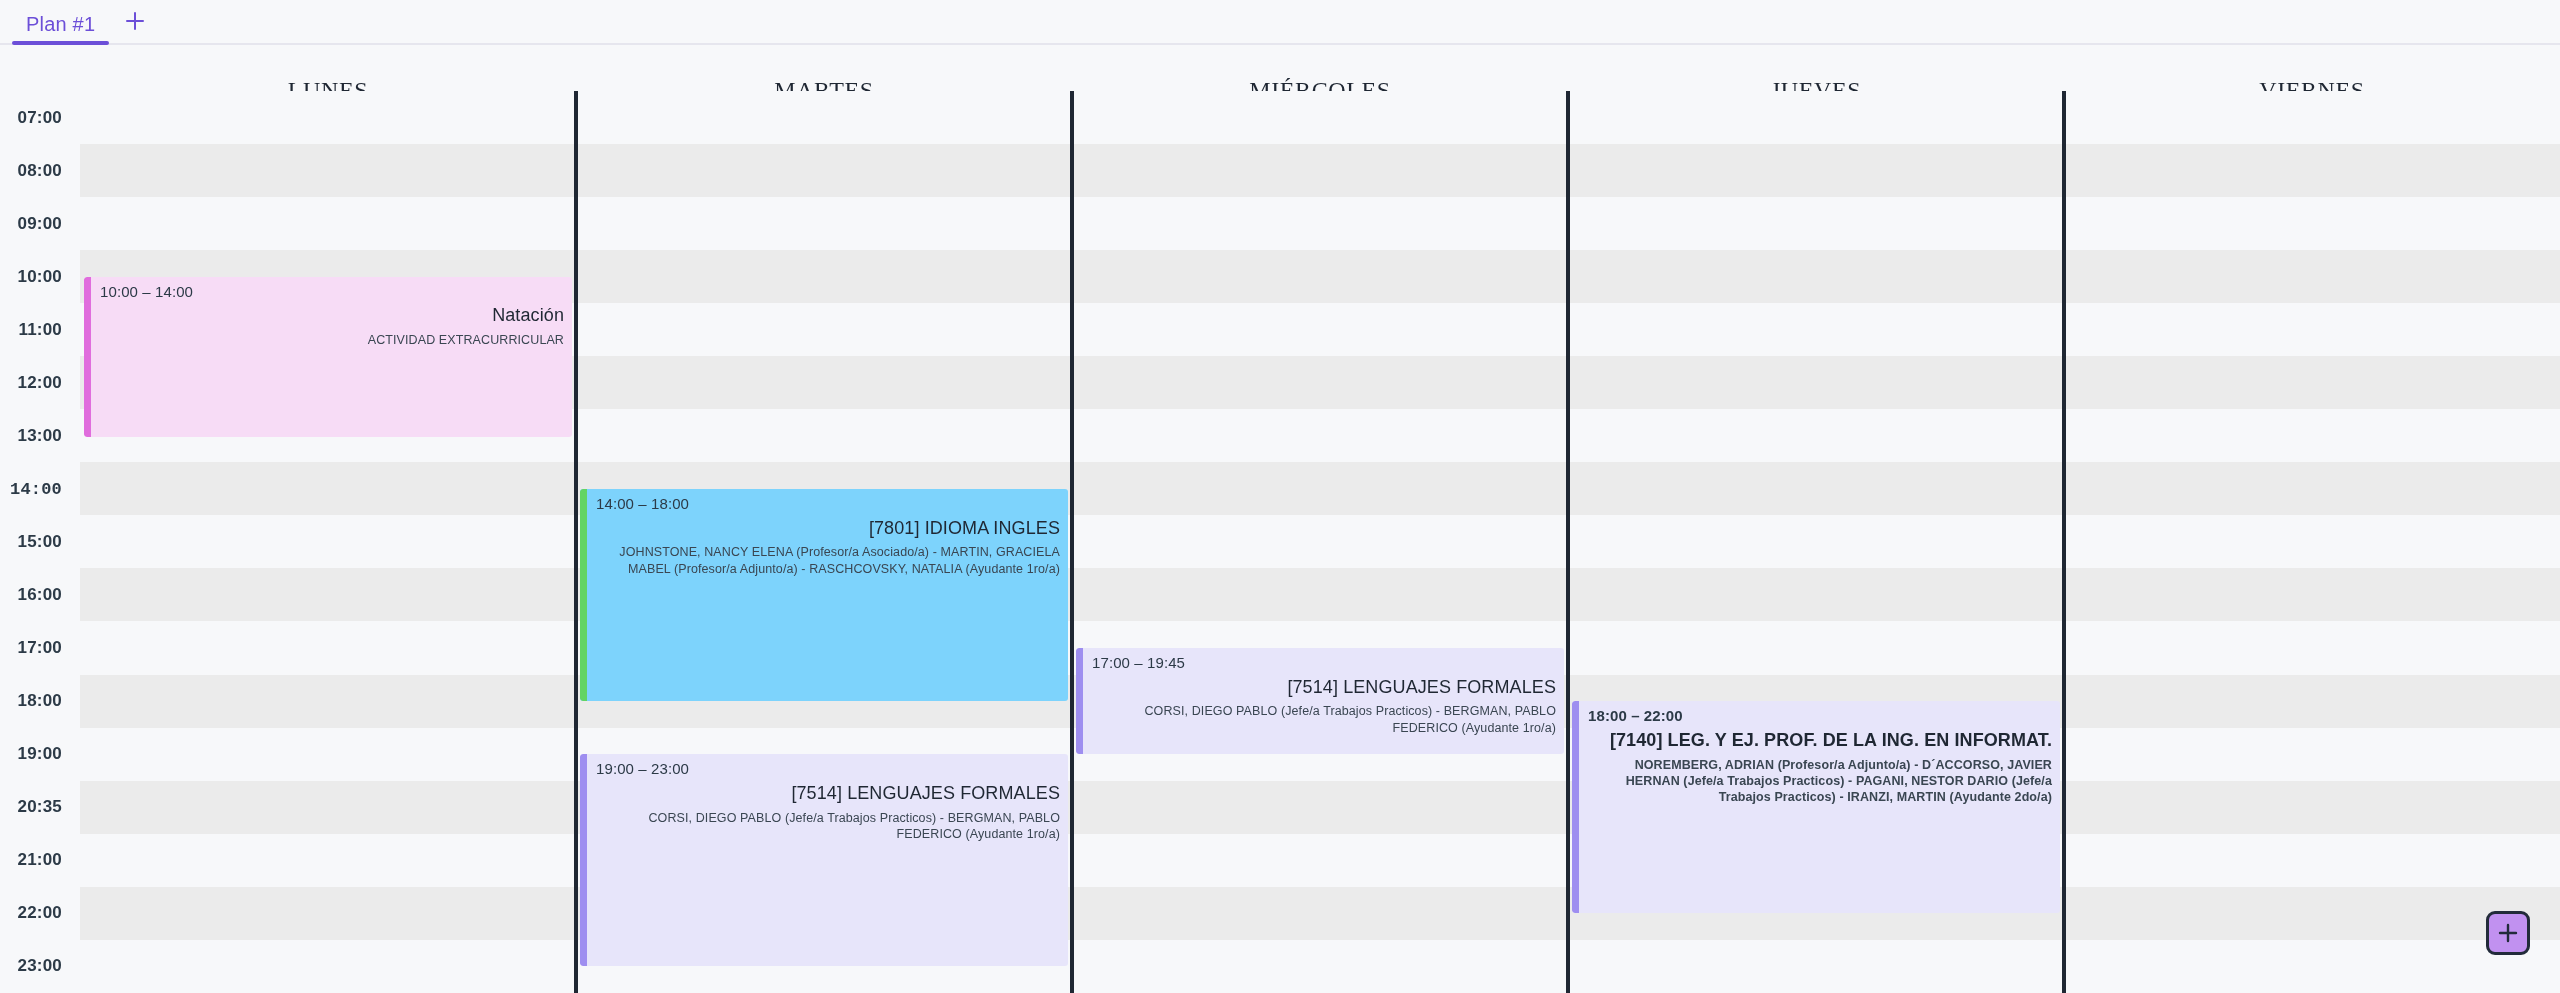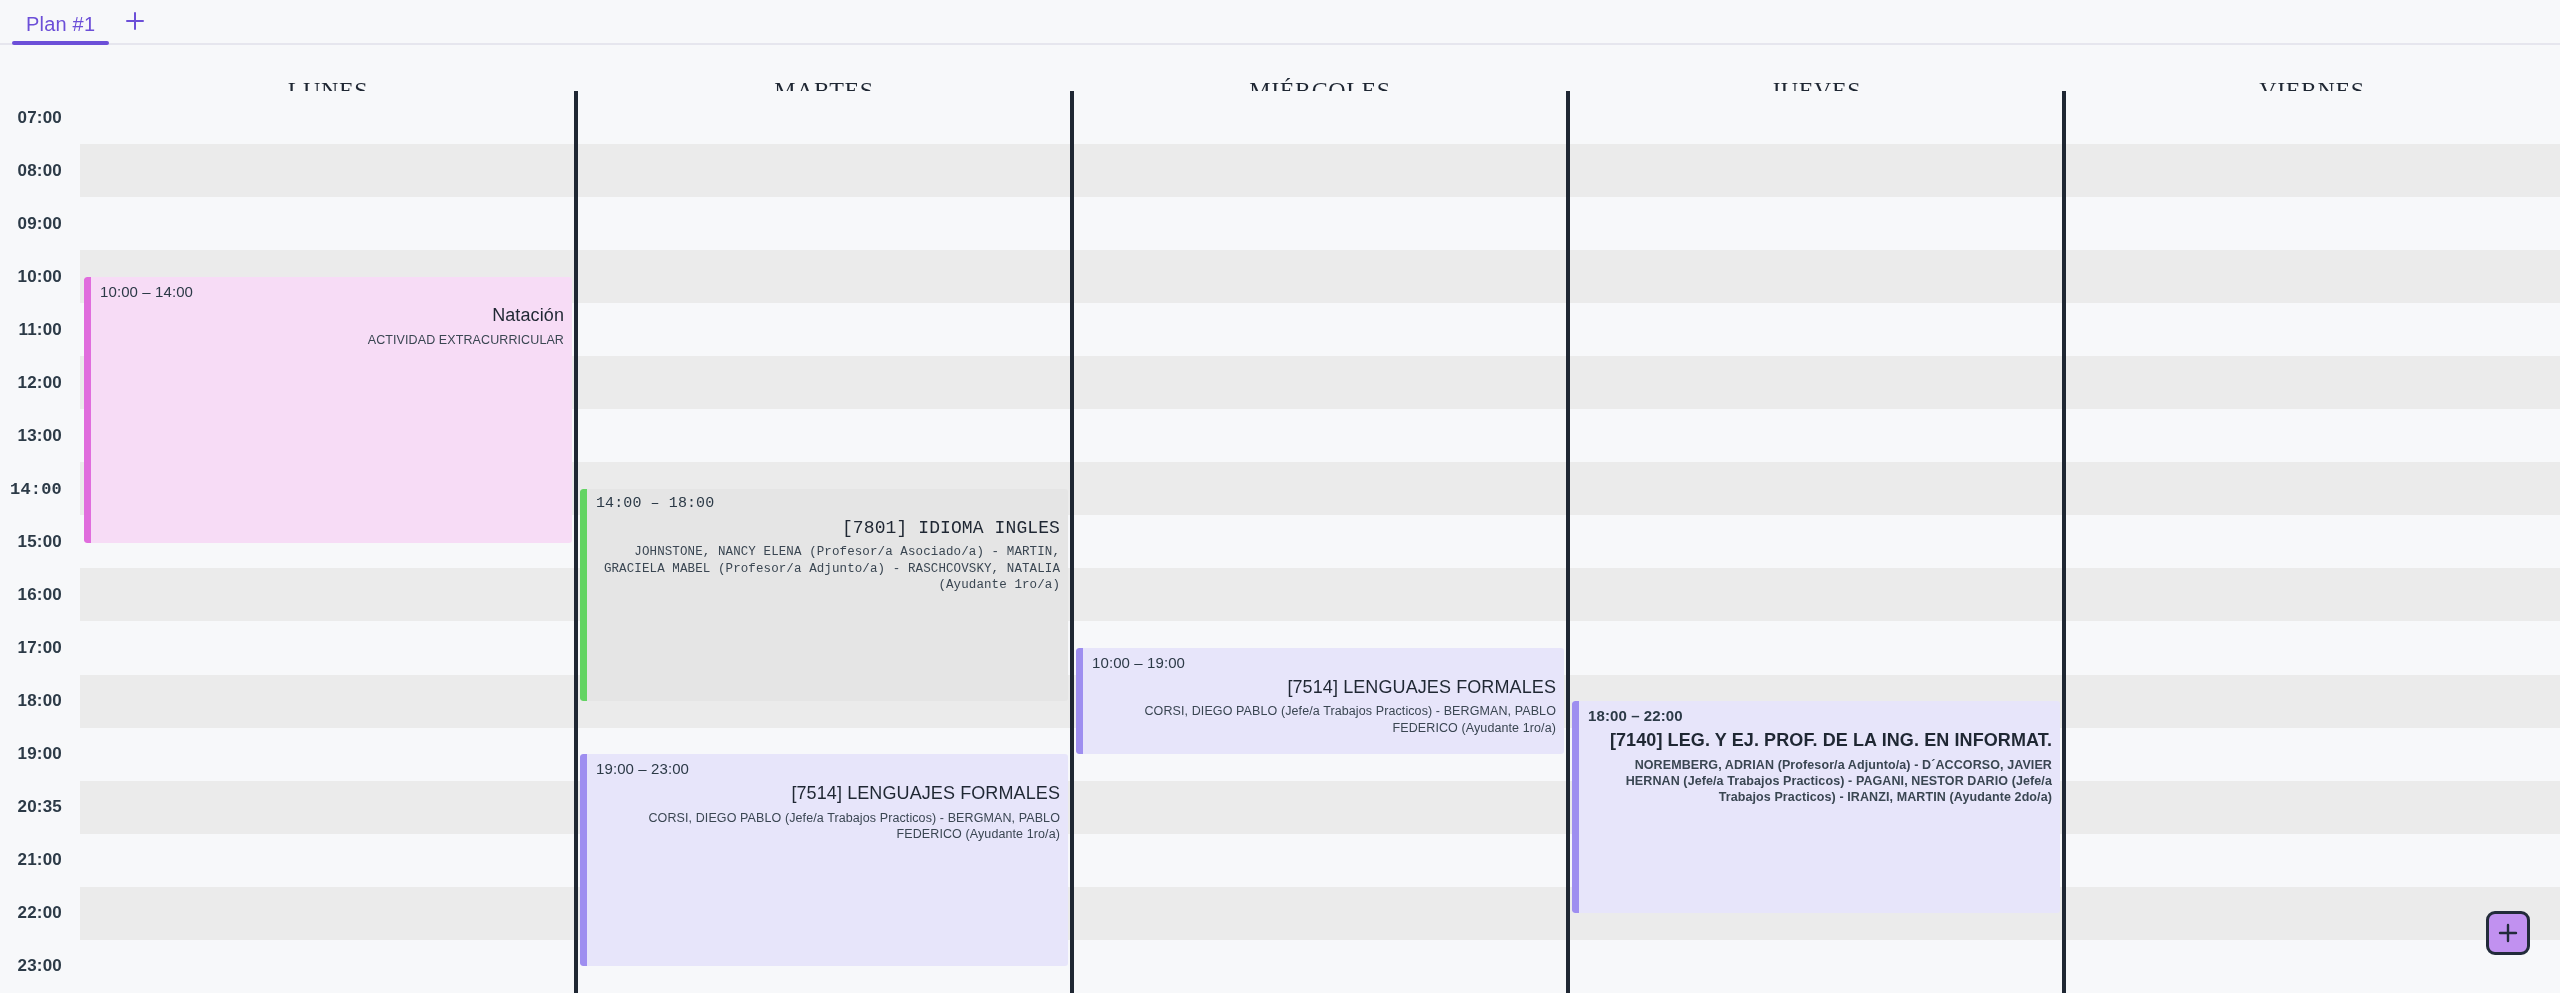--- a/index.html
+++ b/index.html
@@ -279,52 +279,52 @@
       <div class="timelabel" style="top: 610.176px;">18:00</div>
       <div class="timelabel" style="top: 663.235px;">19:00</div>
       <div class="timelabel" style="top: 716.294px;">20:35</div>
       <div class="timelabel" style="top: 769.353px;">21:00</div>
       <div class="timelabel" style="top: 822.412px;">22:00</div>
       <div class="timelabel" style="top: 875.471px;">23:00</div>
     </div>
 
   <div class="events">
     <div class="daycol" id="col-0">
-        <div class="event" style="top: 185.706px; height: 266px; background: rgb(247, 220, 246);">
+        <div class="event" style="top: 185.706px; height: 160px; background: rgb(247, 220, 246);">
           <div class="accent" style="background: rgb(224, 109, 221);"></div>
           <div class="ev-inner">
             <div class="ev-time">10:00 – 14:00</div>
             <div class="ev-title">Natación</div>
             <div class="ev-sub">ACTIVIDAD EXTRACURRICULAR</div>
           </div>
         </div>
       </div>
     <div class="daycol" id="col-1">
-        <div class="event" style="top: 397.941px; height: 212.235px; background: #e5e5e5; font-family: Liberation Mono, monospace;">
+        <div class="event" style="top: 397.941px; height: 212.235px; background: #7dd3fc;">
           <div class="accent" style="background: rgb(99, 212, 99);"></div>
           <div class="ev-inner">
             <div class="ev-time">14:00 – 18:00</div>
             <div class="ev-title">[7801] IDIOMA INGLES</div>
             <div class="ev-sub">JOHNSTONE, NANCY ELENA (Profesor/a Asociado/a) - MARTIN, GRACIELA MABEL (Profesor/a Adjunto/a) - RASCHCOVSKY, NATALIA (Ayudante 1ro/a)</div>
           </div>
         </div>
         <div class="event" style="top: 663.235px; height: 212.235px; background: rgb(231, 229, 250);">
           <div class="accent" style="background: rgb(158, 142, 240);"></div>
           <div class="ev-inner">
             <div class="ev-time">19:00 – 23:00</div>
             <div class="ev-title">[7514] LENGUAJES FORMALES</div>
             <div class="ev-sub">CORSI, DIEGO PABLO (Jefe/a Trabajos Practicos) - BERGMAN, PABLO FEDERICO (Ayudante 1ro/a)</div>
           </div>
         </div>
       </div>
     <div class="daycol" id="col-2">
         <div class="event" style="top: 557.118px; height: 106.118px; background: rgb(231, 229, 250);">
           <div class="accent" style="background: rgb(158, 142, 240);"></div>
           <div class="ev-inner">
-            <div class="ev-time">10:00 – 19:00</div>
+            <div class="ev-time">17:00 – 19:45</div>
             <div class="ev-title">[7514] LENGUAJES FORMALES</div>
             <div class="ev-sub">CORSI, DIEGO PABLO (Jefe/a Trabajos Practicos) - BERGMAN, PABLO FEDERICO (Ayudante 1ro/a)</div>
           </div>
         </div>
       </div>
     <div class="daycol" id="col-3">
         <div class="event" style="top: 610.176px; height: 212.235px; background: rgb(231, 229, 250); font-weight: bold;">
           <div class="accent" style="background: rgb(158, 142, 240);"></div>
           <div class="ev-inner">
             <div class="ev-time">18:00 – 22:00</div>

